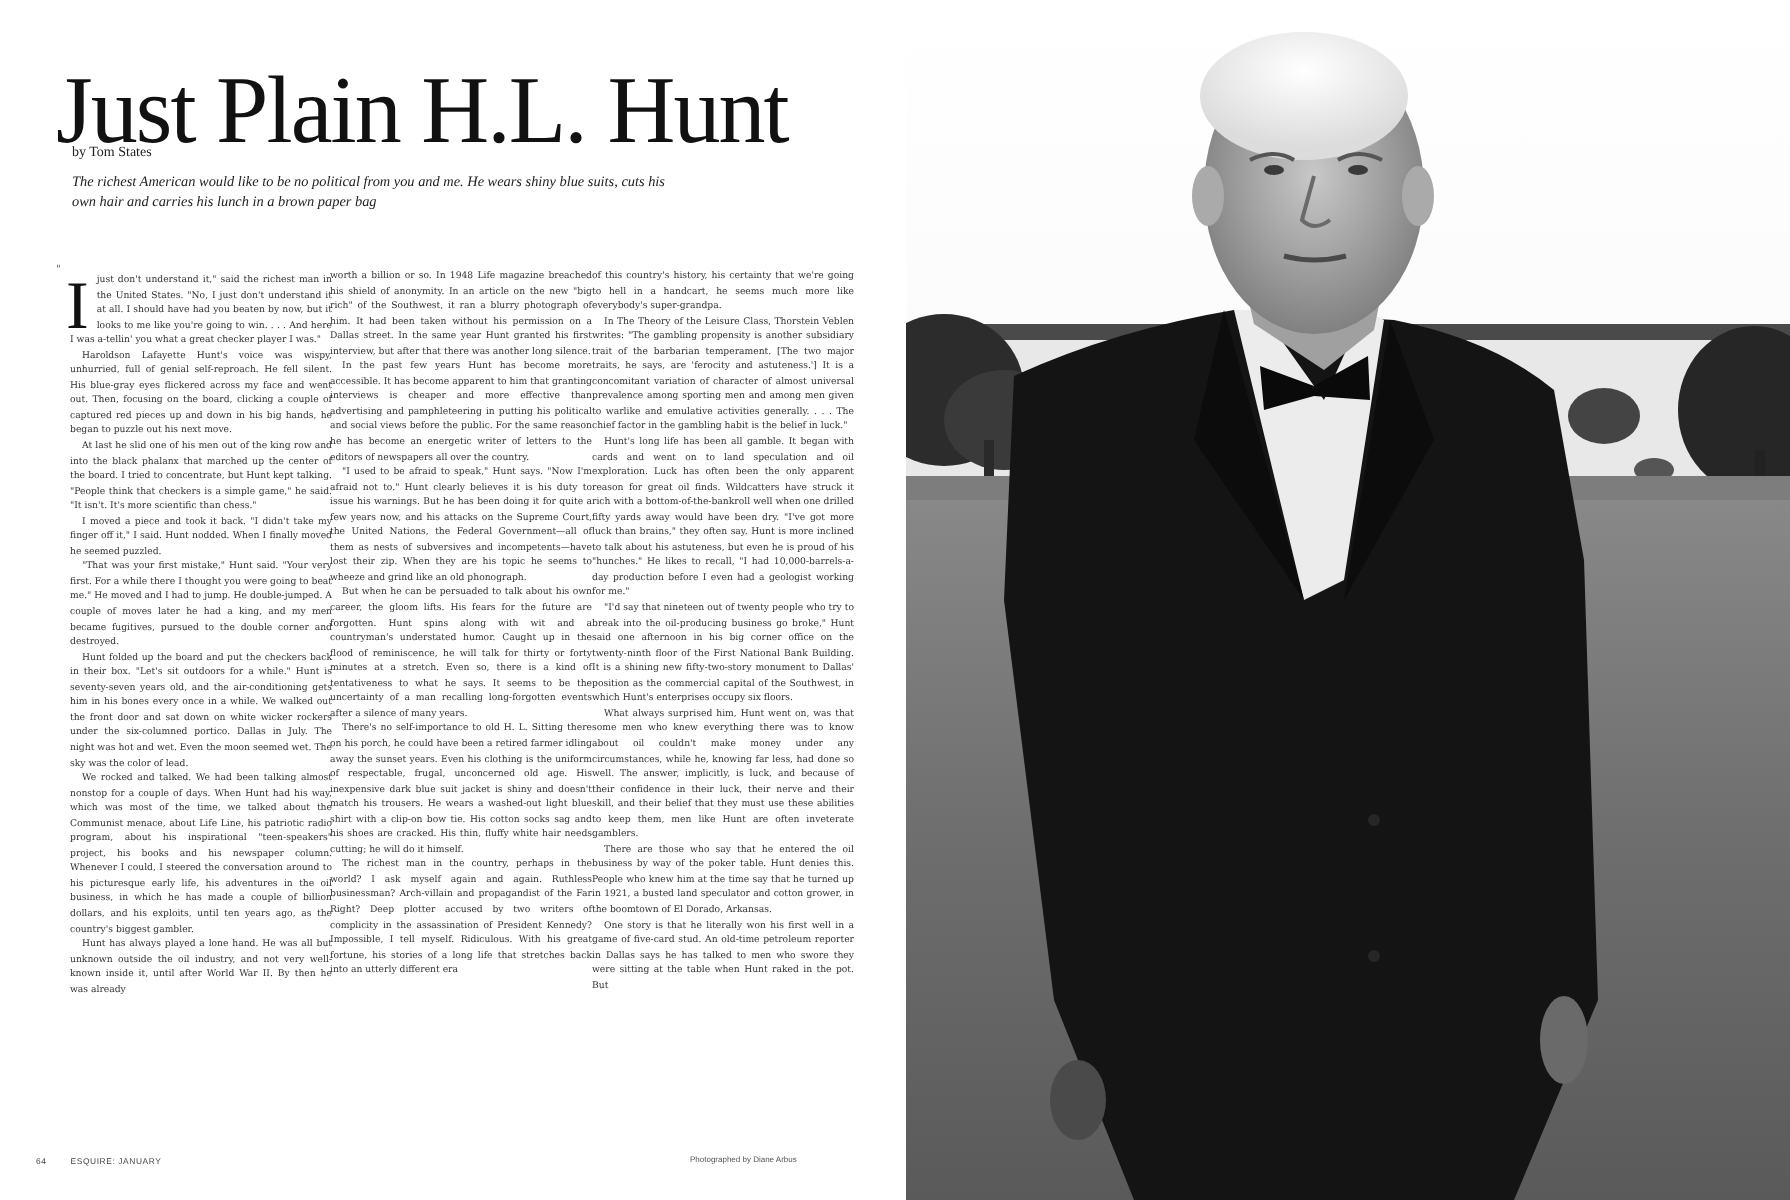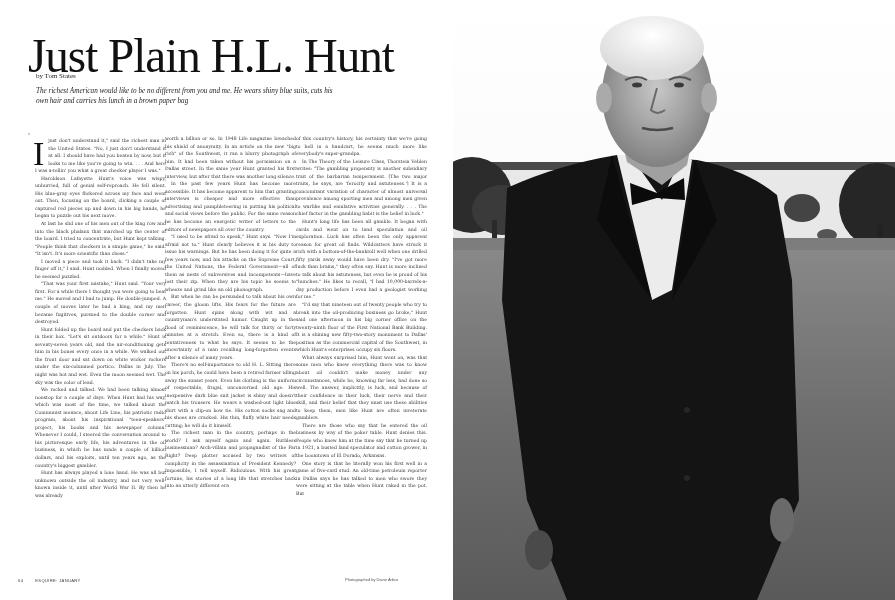--- a/index.html
+++ b/index.html
@@ -19,21 +19,21 @@
   .folio { position:absolute; left:18px; top:578px; font-family:"Liberation Sans", sans-serif; font-size:4.2px; letter-spacing:0.3px; color:#444; }
   .folio span { margin-right:12px; }
   .credit { position:absolute; left:345px; top:577px; font-family:"Liberation Sans", sans-serif; font-size:4px; color:#555; }
   .photo { position:absolute; left:447px; top:0; width:448px; height:600px; overflow:hidden; }
 </style>
 </head>
 <body>
 
 <h1 class="title">Just Plain H.L. Hunt</h1>
 <div class="byline">by Tom States</div>
-<div class="dek">The richest American would like to be no different from you and me. He wears shiny blue suits, cuts his own hair and carries his lunch in a brown paper bag</div>
+<div class="dek">The richest American would like to be no political from you and me. He wears shiny blue suits, cuts his own hair and carries his lunch in a brown paper bag</div>
 
 <div class="quote-mark">"</div>
 
 <div class="col col1">
   <p class="first"><span class="dropcap">I</span><span>just don't understand it," said the richest man in the United States. "No, I just don't understand it at all. I should have had you beaten by now, but it looks to me like you're going to win. . . . And here I was a-tellin' you what a great checker player I was."</span></p>
   <p>Haroldson Lafayette Hunt's voice was wispy, unhurried, full of genial self-reproach. He fell silent. His blue-gray eyes flickered across my face and went out. Then, focusing on the board, clicking a couple of captured red pieces up and down in his big hands, he began to puzzle out his next move.</p>
   <p>At last he slid one of his men out of the king row and into the black phalanx that marched up the center of the board. I tried to concentrate, but Hunt kept talking. "People think that checkers is a simple game," he said. "It isn't. It's more scientific than chess."</p>
   <p>I moved a piece and took it back. "I didn't take my finger off it," I said. Hunt nodded. When I finally moved he seemed puzzled.</p>
   <p>"That was your first mistake," Hunt said. "Your very first. For a while there I thought you were going to beat me." He moved and I had to jump. He double-jumped. A couple of moves later he had a king, and my men became fugitives, pursued to the double corner and destroyed.</p>
   <p>Hunt folded up the board and put the checkers back in their box. "Let's sit outdoors for a while." Hunt is seventy-seven years old, and the air-conditioning gets him in his bones every once in a while. We walked out the front door and sat down on white wicker rockers under the six-columned portico. Dallas in July. The night was hot and wet. Even the moon seemed wet. The sky was the color of lead.</p>

